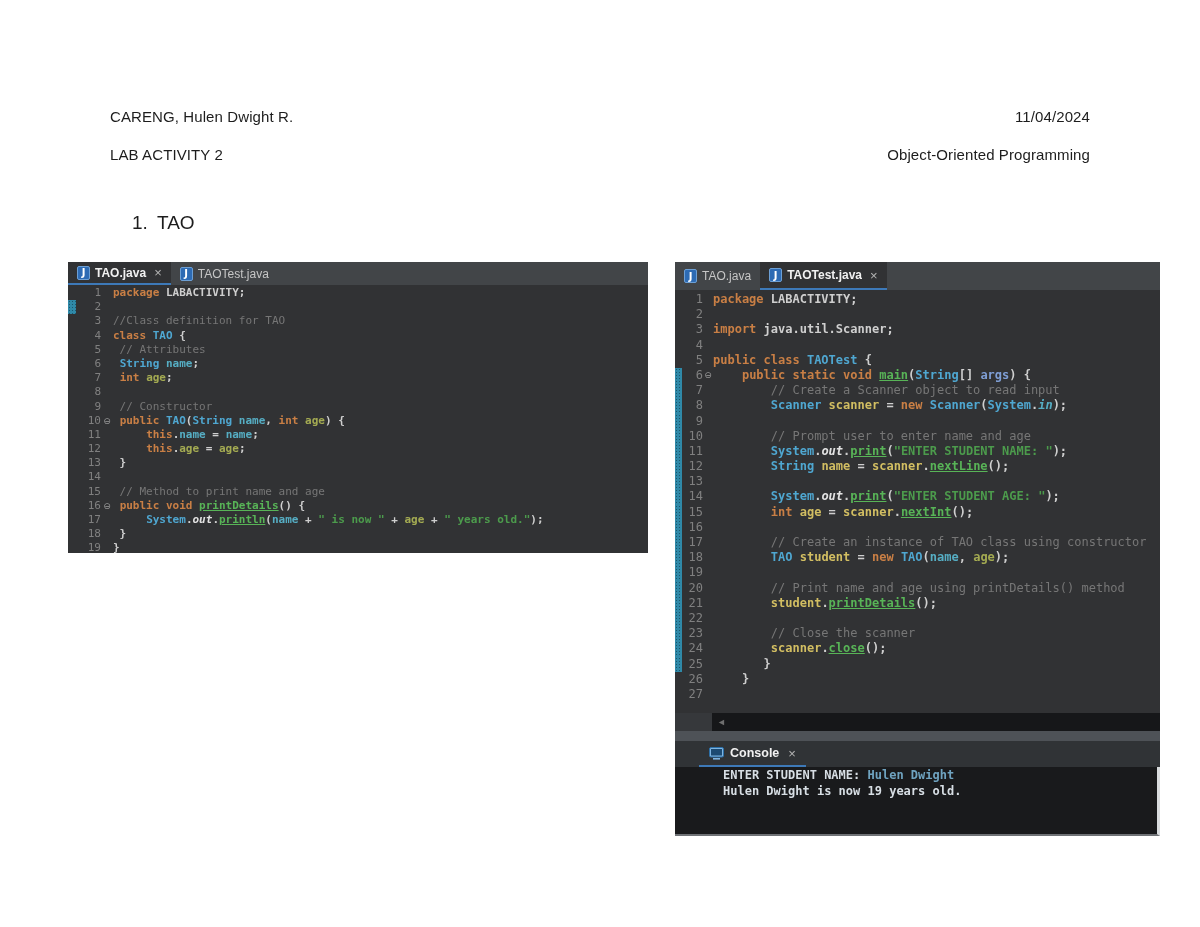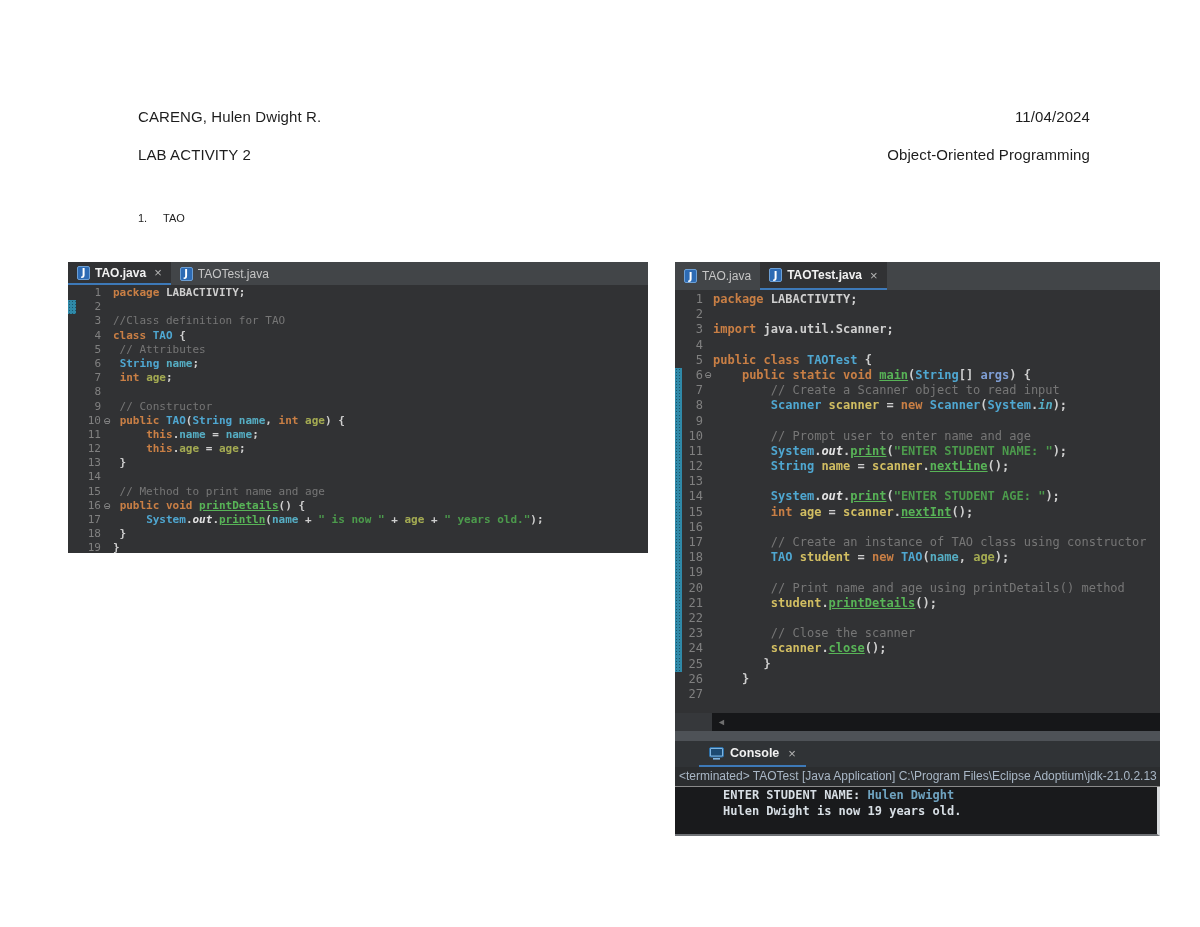--- a/index.html
+++ b/index.html
@@ -1,24 +1,24 @@
 <!DOCTYPE html>
 <html style="--accent: #3d79b8; --tok-k: #c97f45; --tok-t: #4fa7d1; --tok-m: #58b457; --tok-s: #4c9b4c; --tok-c: #767676; --tok-v: #d2be62; --tok-f: #56aec4; --tok-a: #a4ab52; --tok-b: #7f9fd6; --tok-p: #cfcfcf; --tok-o: #e2e2e2; --tok-i: #56aec4; --con-out: #d7dee4; --con-in: #6fa3c0;"><head>
 <meta charset="utf-8">
 <style>
   * { margin:0; padding:0; box-sizing:border-box; }
   html,body { width:1200px; height:927px; background:#ffffff; font-family:"Liberation Sans", sans-serif; position:relative; overflow:hidden; }
 
   
-  .doc-text { position:absolute; font-size:15px; color:#1d1d1d; letter-spacing:.1px;margin-left:28px; }
+  .doc-text { position:absolute; font-size:15px; color:#1d1d1d; letter-spacing:.1px; }
   #hdr-l1 { left:110px; top:108px; }
   #hdr-r1 { right:110px; top:108px; text-align:center; }
   #hdr-l2 { left:110px; top:146px; }
   #hdr-r2 { right:110px; top:146px; text-align:center; }
-  #list-item { position:absolute; left:138px; top:212px; font-size:11px; color:#1d1d1d; }
+  #list-item { position:absolute; left:132px; top:212px; font-size:19px; color:#1d1d1d; }
   #list-item .num { display:inline-block; width:25px; }
 
   
   .editor { position:absolute; background:#313234; overflow:hidden; }
   #editor-left  { left:68px;  top:262px; width:580px; height:291px; }
   #editor-right { left:675px; top:262px; width:485px; height:574px; display:flex; flex-direction:column; }
 
   .tabbar { background:#424548; display:flex; align-items:stretch; flex:none; }
   #editor-left  .tabbar { height:23px; }
   #editor-right .tabbar { height:28px; }
@@ -176,18 +176,17 @@
         <svg width="15" height="13" viewBox="0 0 15 13">
             <rect x="0.5" y="0.5" width="14" height="9.5" rx="1.5" fill="#7fb4e0" stroke="#2b6fa8"></rect>
             <rect x="2" y="2" width="11" height="6.5" fill="#1c4a72"></rect>
             <rect x="4" y="11" width="7" height="1.6" fill="#7fb4e0"></rect>
           </svg>
       </span>
       <span>Console</span>
       <span class="tab-close">×</span>
     </div>
   </div>
-  <div class="console-status">&lt;terminated&gt; TAOTest [Java Application] C:\Program Files\Eclipse Adoptium\jdk-21.0.2.13</div>
   <div class="console-out">
       <div class="cline"><span class="cseg out">ENTER STUDENT NAME: </span><span class="cseg in">Hulen Dwight</span></div>
       <div class="cline"><span class="cseg out">Hulen Dwight is now 19 years old.</span></div>
     </div>
 </div>
 
 </body></html>

